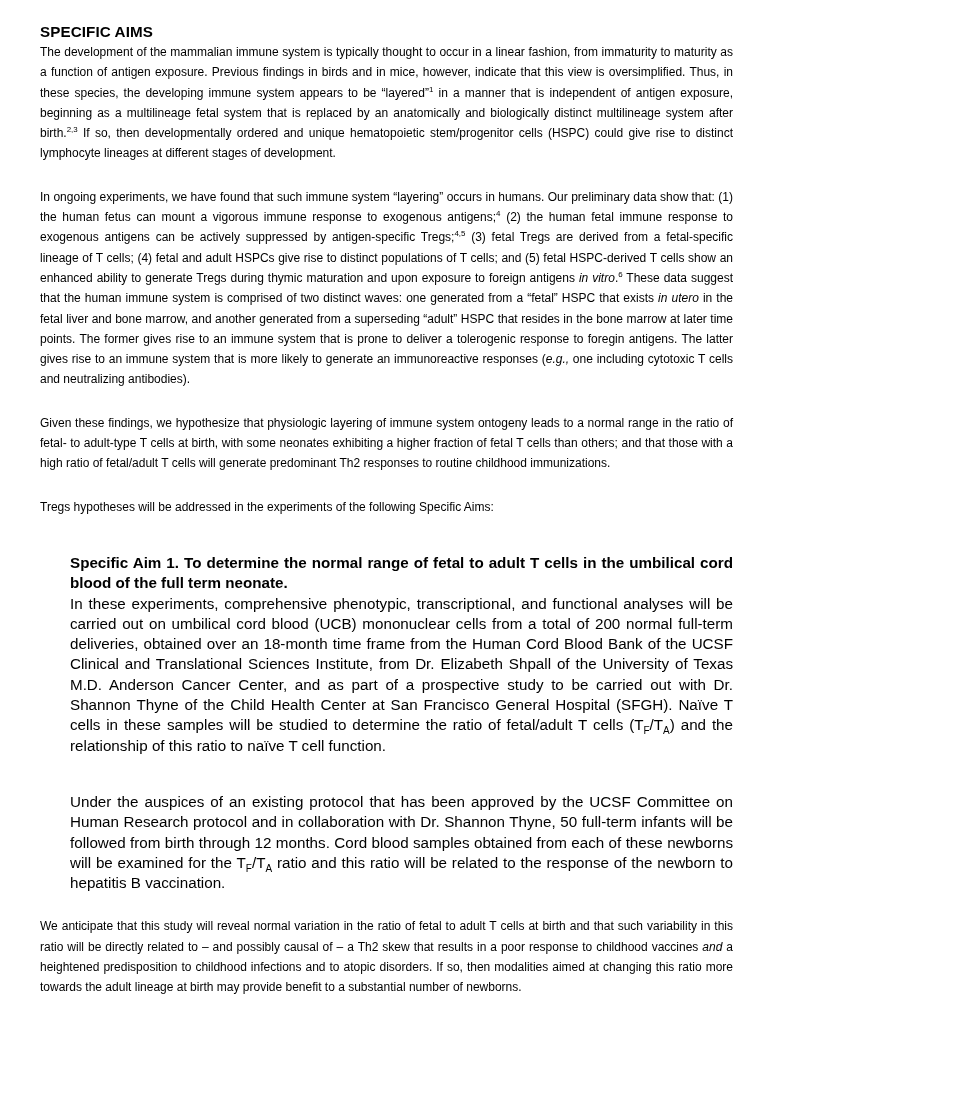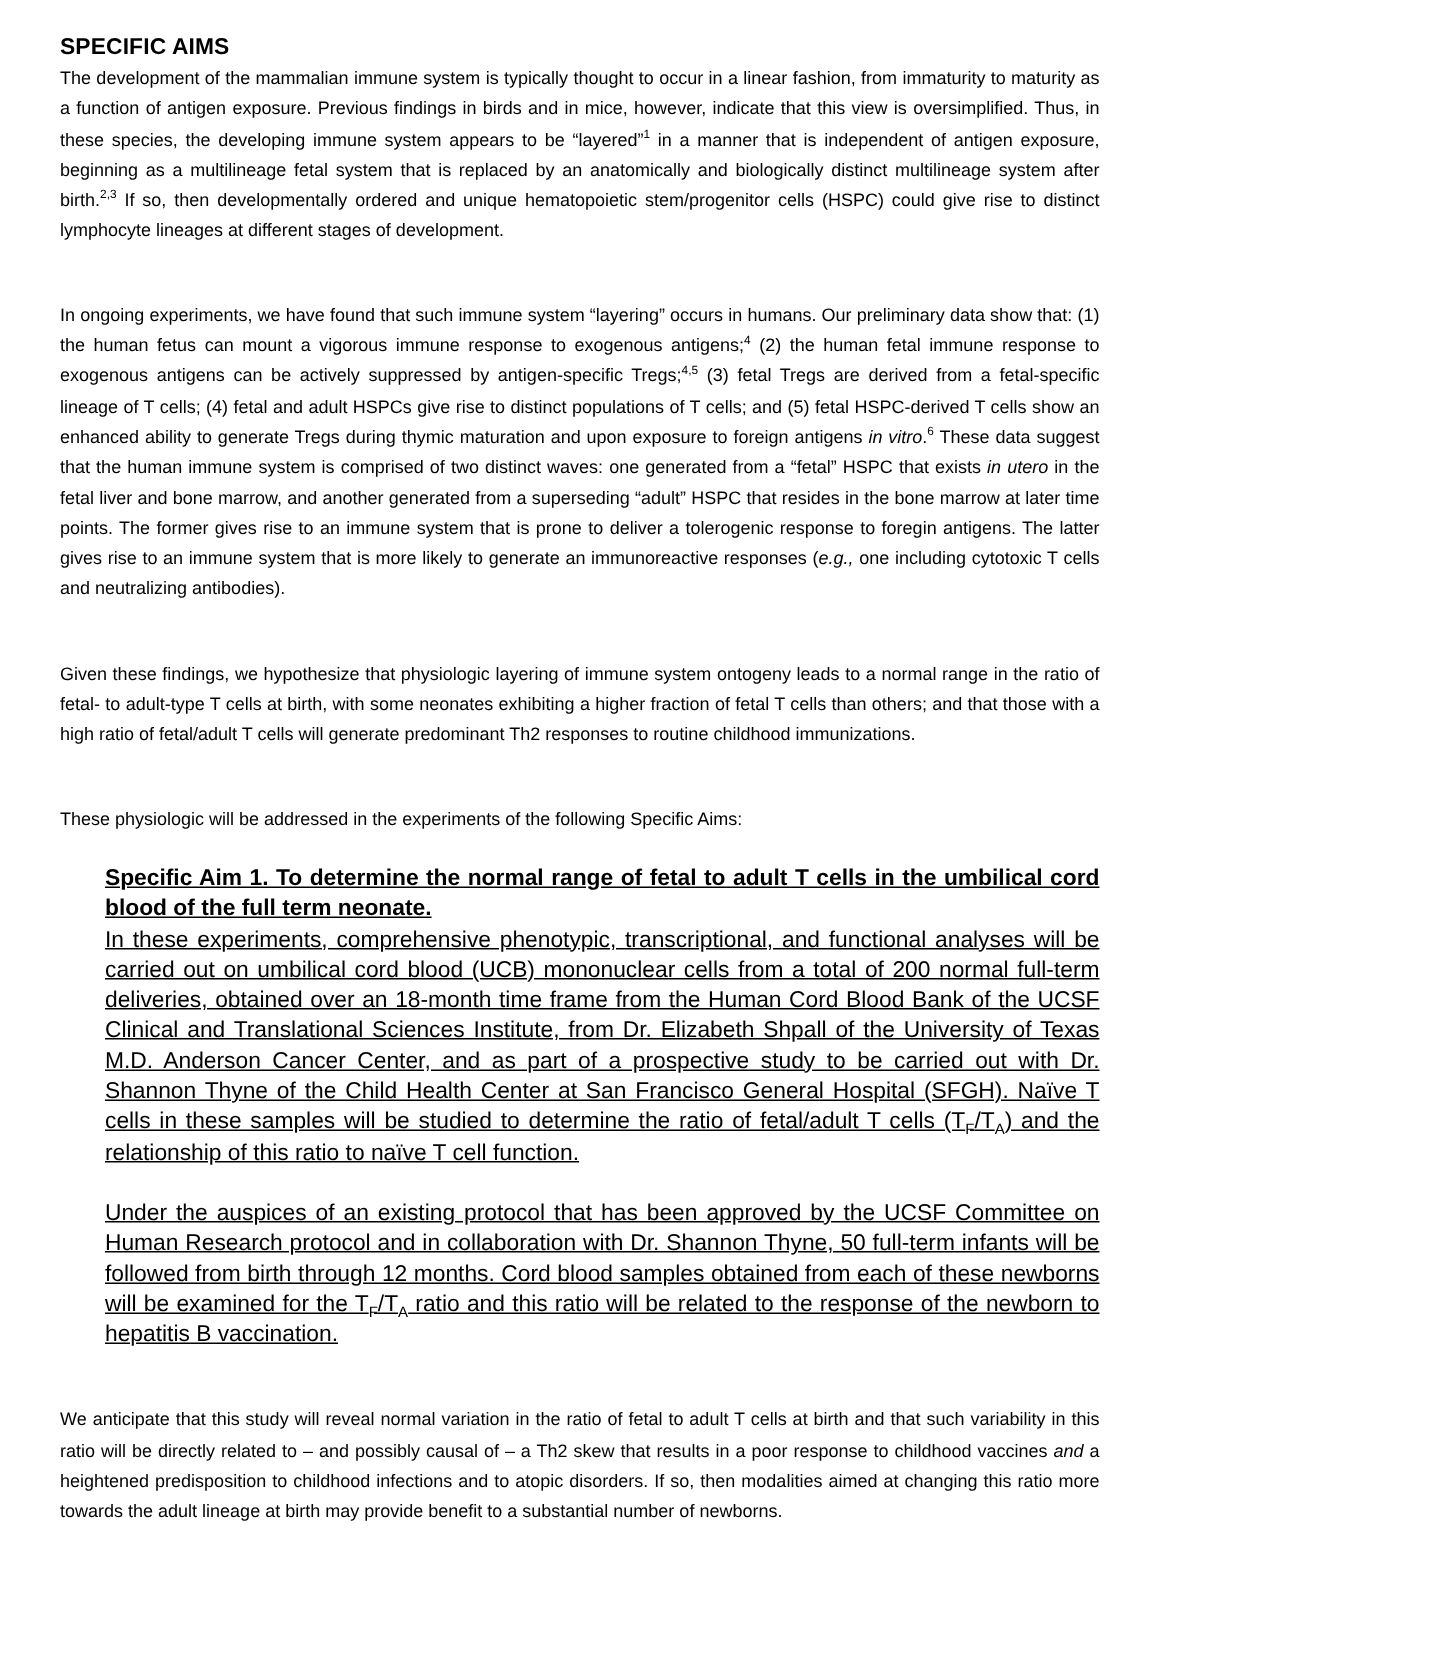--- a/index.html
+++ b/index.html
@@ -30,26 +30,25 @@
   }
   .para {
     font-size: 12px;
     line-height: 20.3px;
     text-align: justify;
     text-justify: inter-word;
     margin: 0;
     hyphens: none;
   }
   .para.spaced {
-    margin-top: 36px;
+    margin-top: 23px;
   }
   .aim-block {
     margin-left: 30px;
-    margin-top: 20px;
-    text-decoration: underline;
+    margin-top: 36px;
   }
   .aim-title {
     font-size: 15.2px;
     line-height: 20.3px;
     font-weight: bold;
     text-align: justify;
     margin: 0;
   }
   .aim-body {
     font-size: 15.2px;
@@ -77,21 +76,21 @@
 <div class="page">
 
   <h1 class="doc-heading">SPECIFIC AIMS</h1>
 
   <p class="para"><span class="inline">The development of the mammalian immune system is typically thought to occur in a linear fashion, from immaturity to maturity as a function of antigen exposure. Previous findings in birds and in mice, however, indicate that this view is oversimplified. Thus, in these species, the developing immune system appears to be “layered”</span><sup>1</sup><span class="inline"> in a manner that is independent of antigen exposure, beginning as a multilineage fetal system that is replaced by an anatomically and biologically distinct multilineage system after birth.</span><sup>2,3</sup><span class="inline"> If so, then developmentally ordered and unique hematopoietic stem/progenitor cells (HSPC) could give rise to distinct lymphocyte lineages at different stages of development.</span></p>
 
   <p class="para spaced"><span class="inline">In ongoing experiments, we have found that such immune system “layering” occurs in humans. Our preliminary data show that: (1) the human fetus can mount a vigorous immune response to exogenous antigens;</span><sup>4</sup><span class="inline"> (2) the human fetal immune response to exogenous antigens can be actively suppressed by antigen-specific Tregs;</span><sup>4,5</sup><span class="inline"> (3) fetal Tregs are derived from a fetal-specific lineage of T cells; (4) fetal and adult HSPCs give rise to distinct populations of T cells; and (5) fetal HSPC-derived T cells show an enhanced ability to generate Tregs during thymic maturation and upon exposure to foreign antigens </span><span class="inline i">in vitro</span><span class="inline">.</span><sup>6</sup><span class="inline"> These data suggest that the human immune system is comprised of two distinct waves: one generated from a “fetal” HSPC that exists </span><span class="inline i">in utero</span><span class="inline"> in the fetal liver and bone marrow, and another generated from a superseding “adult” HSPC that resides in the bone marrow at later time points. The former gives rise to an immune system that is prone to deliver a tolerogenic response to foregin antigens. The latter gives rise to an immune system that is more likely to generate an immunoreactive responses (</span><span class="inline i">e.g.,</span><span class="inline"> one including cytotoxic T cells and neutralizing antibodies).</span></p>
 
   <p class="para spaced"><span class="inline">Given these findings, </span><span class="inline u">we hypothesize</span><span class="inline"> that physiologic layering of immune system ontogeny leads to a normal range in the ratio of fetal- to adult-type T cells at birth, with some neonates exhibiting a higher fraction of fetal T cells than others; and that those with a high ratio of fetal/adult T cells will generate predominant Th2 responses to routine childhood immunizations.</span></p>
 
-  <p class="para spaced"><span class="inline">These physiologic will be addressed in the experiments of the following </span><span class="inline u">Specific Aims</span><span class="inline">:</span></p>
+  <p class="para spaced"><span class="inline">Tregs hypotheses will be addressed in the experiments of the following </span><span class="inline u">Specific Aims</span><span class="inline">:</span></p>
 
   <div class="aim-block">
     <p class="aim-title">Specific Aim 1. To determine the normal range of fetal to adult T cells in the umbilical cord blood of the full term neonate.</p>
     <p class="aim-body"><span class="inline">In these experiments, comprehensive phenotypic, transcriptional, and functional analyses will be carried out on umbilical cord blood (UCB) mononuclear cells from a total of 200 normal full-term deliveries, obtained over an 18-month time frame from the Human Cord Blood Bank of the UCSF Clinical and Translational Sciences Institute, from Dr. Elizabeth Shpall of the University of Texas M.D. Anderson Cancer Center, and as part of a prospective study to be carried out with Dr. Shannon Thyne of the Child Health Center at San Francisco General Hospital (SFGH). Naïve T cells in these samples will be studied to determine the ratio of fetal/adult T cells (T</span><sub>F</sub><span class="inline">/T</span><sub>A</sub><span class="inline">) and the relationship of this ratio to naïve T cell function.</span></p>
   </div>
 
   <div class="aim-block">
     <p class="aim-body"><span class="inline">Under the auspices of an existing protocol that has been approved by the UCSF Committee on Human Research protocol and in collaboration with Dr. Shannon Thyne, 50 full-term infants will be followed from birth through 12 months. Cord blood samples obtained from each of these newborns will be examined for the T</span><sub>F</sub><span class="inline">/T</span><sub>A</sub><span class="inline"> ratio and this ratio will be related to the response of the newborn to hepatitis B vaccination.</span></p>
   </div>
 

